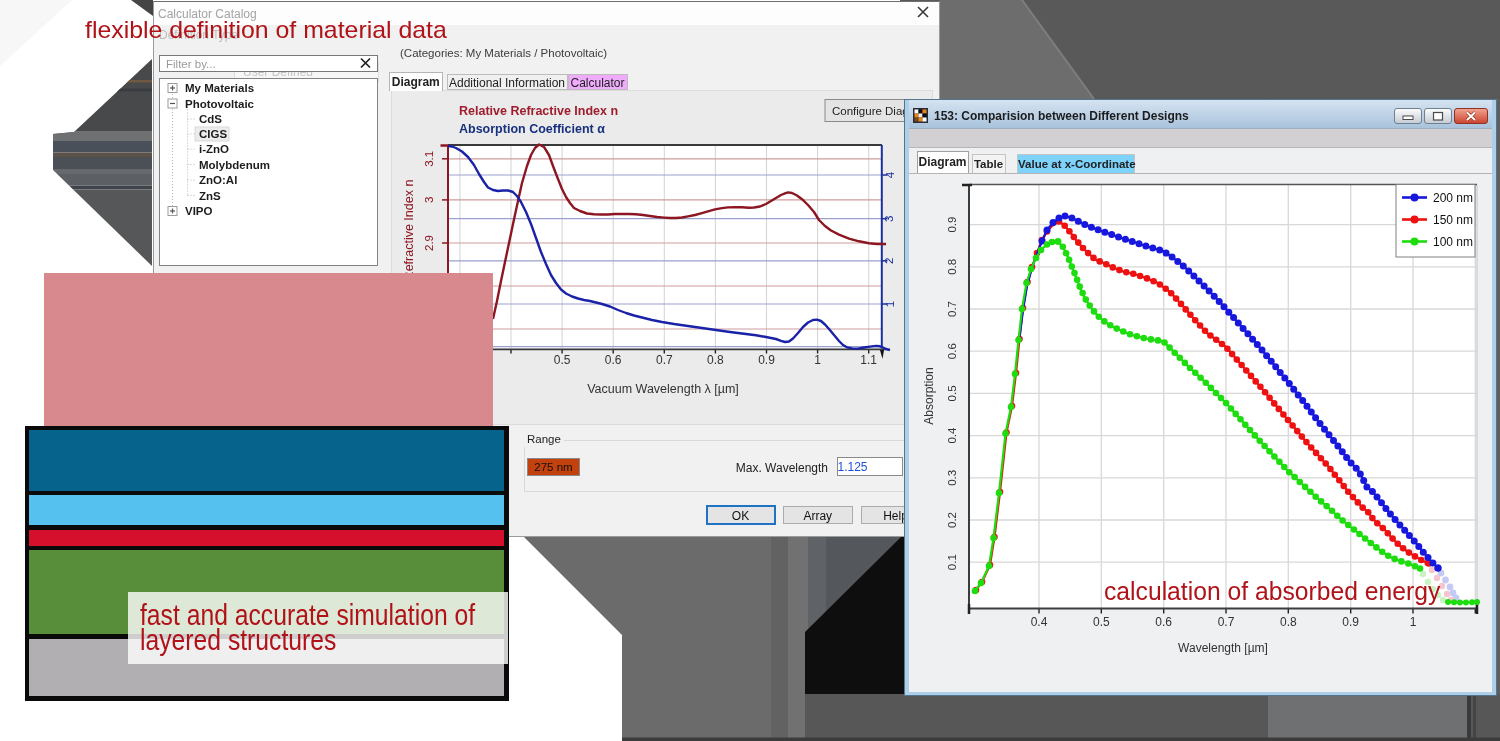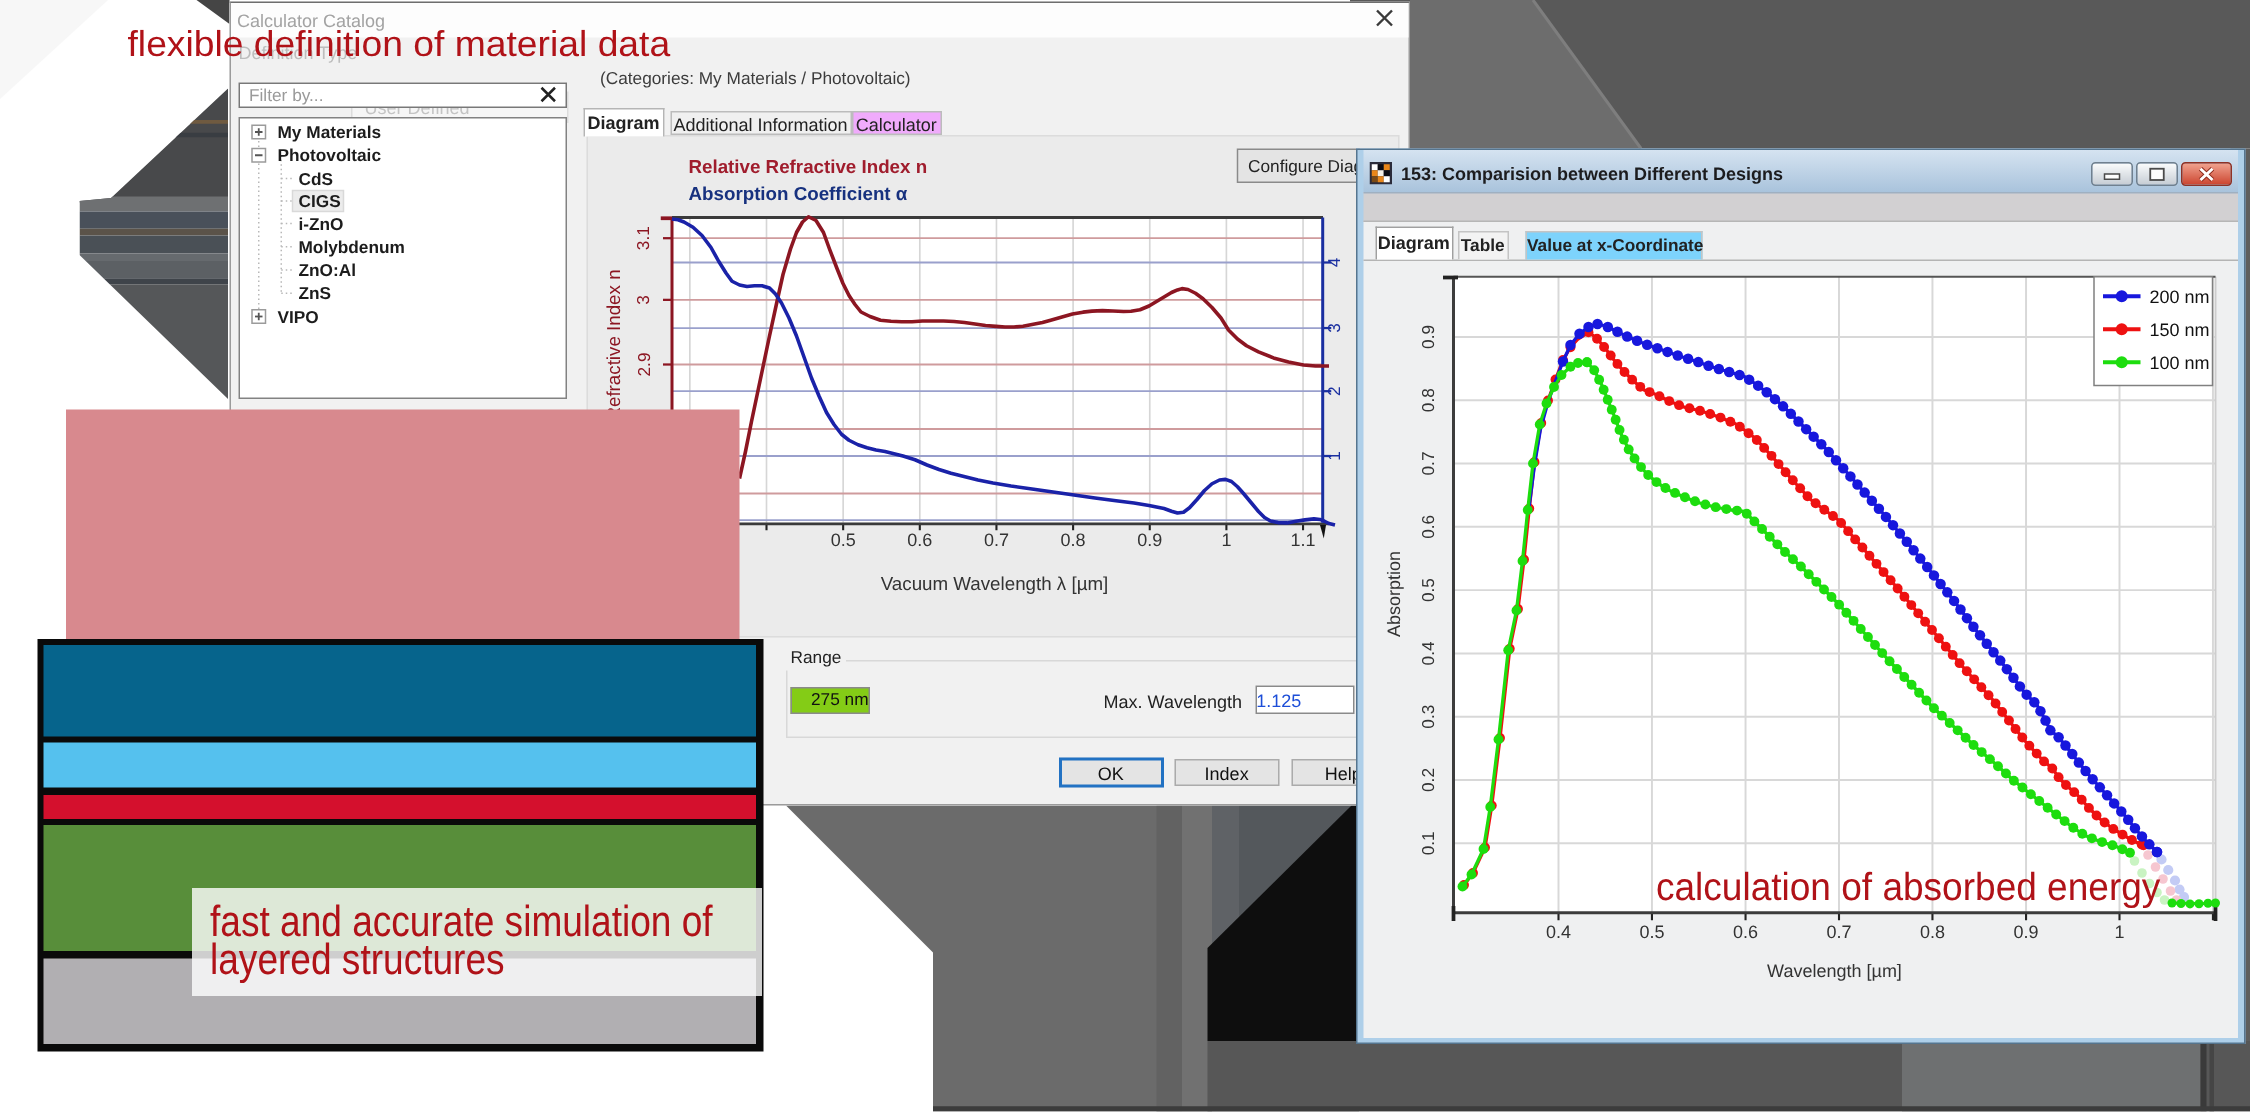--- a/index.html
+++ b/index.html
@@ -154,25 +154,25 @@
       <text x="715.4" y="364" font-size="12" fill="#333" text-anchor="middle">0.8</text>
       <text x="766.5" y="364" font-size="12" fill="#333" text-anchor="middle">0.9</text>
       <text x="817.6" y="364" font-size="12" fill="#333" text-anchor="middle">1</text>
       <text x="868.7" y="364" font-size="12" fill="#333" text-anchor="middle">1.1</text>
       <text x="663" y="393" font-size="12.5" fill="#333" text-anchor="middle">Vacuum Wavelength λ [µm]</text>
       <path d="M493.0,319.0 L497.0,301.0 L501.0,281.0 L505.0,262.0 L509.0,243.0 L513.0,224.0 L518.0,201.0 L522.0,183.0 L527.0,166.0 L531.0,155.0 L535.0,148.0 L539.0,144.5 L544.0,147.0 L549.0,155.0 L553.0,166.0 L558.0,179.0 L562.0,189.0 L566.0,197.0 L570.0,203.0 L574.0,208.0 L580.0,211.0 L587.0,213.5 L594.0,214.2 L601.0,214.5 L608.0,214.5 L615.0,214.0 L622.0,214.0 L629.0,214.0 L636.0,214.3 L643.0,215.0 L650.0,216.0 L657.0,217.0 L664.0,217.6 L670.0,218.0 L676.0,218.0 L682.0,217.5 L688.0,216.4 L695.0,215.0 L701.0,213.3 L708.0,211.3 L715.0,209.4 L722.0,208.1 L728.0,207.4 L735.0,207.1 L742.0,207.3 L749.0,207.7 L754.0,207.5 L760.0,206.5 L766.0,204.0 L771.0,201.0 L776.0,198.0 L781.0,195.0 L785.0,193.3 L788.0,192.4 L792.0,193.0 L797.0,195.5 L802.0,199.2 L808.0,205.0 L814.0,212.0 L819.0,220.0 L825.0,226.0 L831.0,230.5 L839.0,234.6 L849.0,238.6 L859.0,241.3 L869.0,243.3 L877.0,244.0 L886.0,244.0" stroke="#8c1622" stroke-width="2.4" fill="none" stroke-linejoin="round"></path>
       <path d="M448.0,146.0 L452.0,146.5 L456.0,148.0 L462.0,151.5 L468.0,157.0 L474.0,165.0 L479.0,174.0 L484.0,182.0 L488.0,187.5 L493.0,190.0 L498.0,191.0 L503.0,190.5 L508.0,190.5 L513.0,192.0 L517.0,196.0 L521.0,202.0 L526.0,212.0 L531.0,224.0 L536.0,238.0 L541.0,252.0 L546.0,264.0 L551.0,275.0 L556.0,283.0 L561.0,289.5 L566.0,293.5 L572.0,296.5 L578.0,298.5 L584.0,300.0 L590.0,301.0 L596.0,302.5 L602.0,304.0 L610.0,306.5 L618.0,310.0 L626.0,313.0 L634.0,315.5 L642.0,317.5 L652.0,320.0 L662.0,322.0 L674.0,324.0 L688.0,326.0 L702.0,328.0 L716.0,330.0 L730.0,332.0 L744.0,333.8 L756.0,335.3 L766.0,337.0 L776.0,339.0 L781.0,340.8 L785.0,342.0 L789.0,341.5 L793.0,338.5 L798.0,333.0 L803.0,327.0 L808.0,322.5 L813.0,320.0 L817.0,319.6 L821.0,321.0 L825.0,324.5 L829.0,329.0 L834.0,335.0 L839.0,341.0 L843.0,345.0 L847.0,347.3 L852.0,348.4 L858.0,348.6 L864.0,347.5 L870.0,346.6 L876.0,345.9 L880.0,346.3 L883.0,347.5 L886.0,349.0 L890.0,350.0" stroke="#1a22a8" stroke-width="2.4" fill="none" stroke-linejoin="round"></path>
     </svg>
     <div class="abs" style="left:524px;top:440px;width:409px;height:52px;border:1px solid #d8d8d8;"></div>
 <div class="abs" style="left:524px;top:433px;width:40px;height:14px;background:#f1f1f1;font-size:11.5px;color:#222;padding-left:3px;">Range</div>
-<div class="abs" style="left:527px;top:458px;width:53px;height:18px;background:#84cc16;border:1px solid #8a8a8a;font-size:11.5px;color:#111;text-align:right;padding-top:2px;">275 nm</div>
+<div class="abs" style="left:527px;top:458px;width:53px;height:18px;background:#c2410c;border:1px solid #8a8a8a;font-size:11.5px;color:#111;text-align:center;padding-top:2px;">275 nm</div>
 <div class="abs" style="left:700px;top:460.5px;width:128px;font-size:12px;color:#222;text-align:right;">Max. Wavelength</div>
 <div class="abs" style="left:836.5px;top:457px;width:66px;height:19px;background:#fff;border:1px solid #8a8a8a;font-size:12px;color:#1d4ed8;text-align:left;padding:2px 2px 0 0;">1.125</div>
 <div class="abs" style="left:705.5px;top:505px;width:70px;height:19.5px;background:#e4e4e4;border:2px solid #2272c3;font-size:12px;color:#111;text-align:center;padding-top:2px;">OK</div>
-<div class="abs" style="left:783px;top:505.5px;width:69.5px;height:18.5px;background:#e4e4e4;border:1px solid #ababab;font-size:12px;color:#111;text-align:center;padding-top:2px;">Index</div>
+<div class="abs" style="left:783px;top:505.5px;width:69.5px;height:18.5px;background:#e4e4e4;border:1px solid #ababab;font-size:12px;color:#111;text-align:center;padding-top:2px;">Array</div>
 <div class="abs" style="left:861px;top:505.5px;width:69px;height:18.5px;background:#e4e4e4;border:1px solid #ababab;font-size:12px;color:#111;text-align:center;padding-top:2px;">Help</div>
 <div class="abs" style="left:43.5px;top:273px;width:449.8px;height:152.7px;background:#d8898e;"></div>
 <div class="abs" style="left:24.6px;top:425.7px;width:484.1px;height:275px;background:#0a0a0a;">
  <div class="abs" style="left:4.2px;top:4.2px;width:475.7px;height:60.8px;background:#06648c;"></div>
  <div class="abs" style="left:4.2px;top:69.6px;width:475.7px;height:30.2px;background:#55c1ee;"></div>
  <div class="abs" style="left:4.2px;top:103.9px;width:475.7px;height:16.8px;background:#d4102d;"></div>
  <div class="abs" style="left:4.2px;top:124.8px;width:475.7px;height:83.7px;background:#588e3a;"></div>
  <div class="abs" style="left:4.2px;top:213.1px;width:475.7px;height:57.7px;background:#b1afb2;"></div>
 </div>
 <div class="abs" style="left:128.4px;top:592px;width:379.6px;height:71.5px;background:rgba(255,255,255,0.8);"></div>

